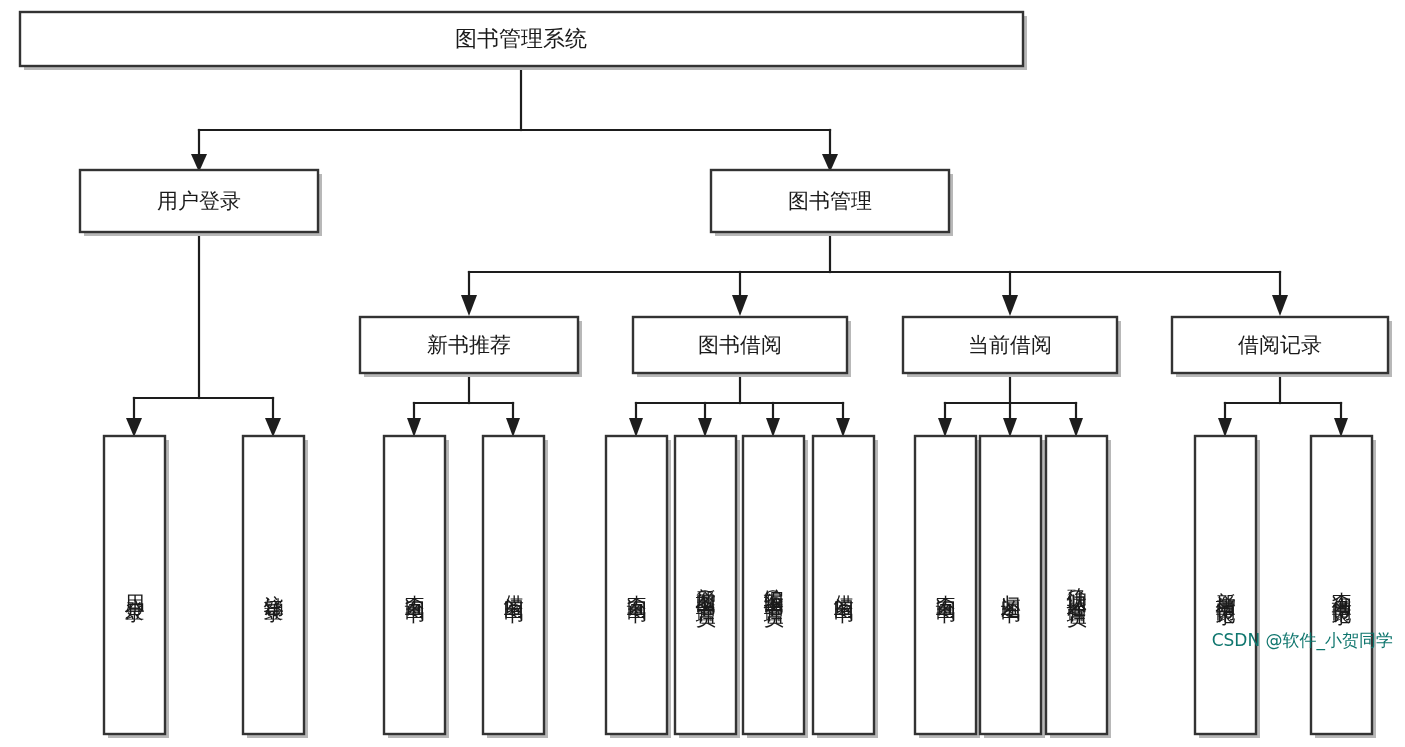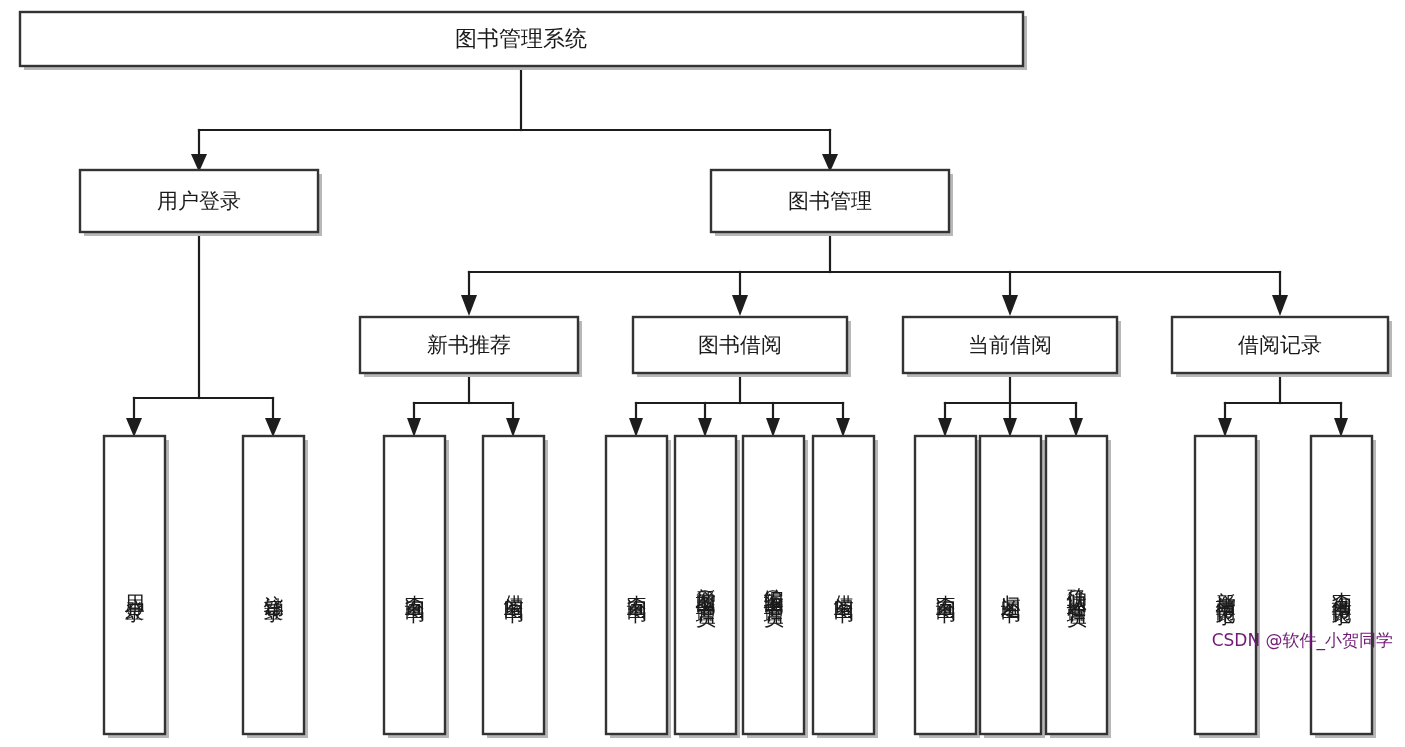--- a/index.html
+++ b/index.html
@@ -78,21 +78,21 @@
     color: #1a1a1a;
     white-space: nowrap;
     text-align: center;
   }
   .watermark {
     position: absolute;
     right: 12px;
     bottom: 4px;
     font-family: "DejaVu Sans", "Liberation Sans", sans-serif;
     font-size: 17px;
-    color: #701a75;
+    color: #0f766e;
     white-space: nowrap;
     user-select: none;
   }
 </style>
 </head>
 <body>
 
 <div id="diagram-root">
 
   <svg class="diagram-canvas" viewBox="0 0 1405 747">

